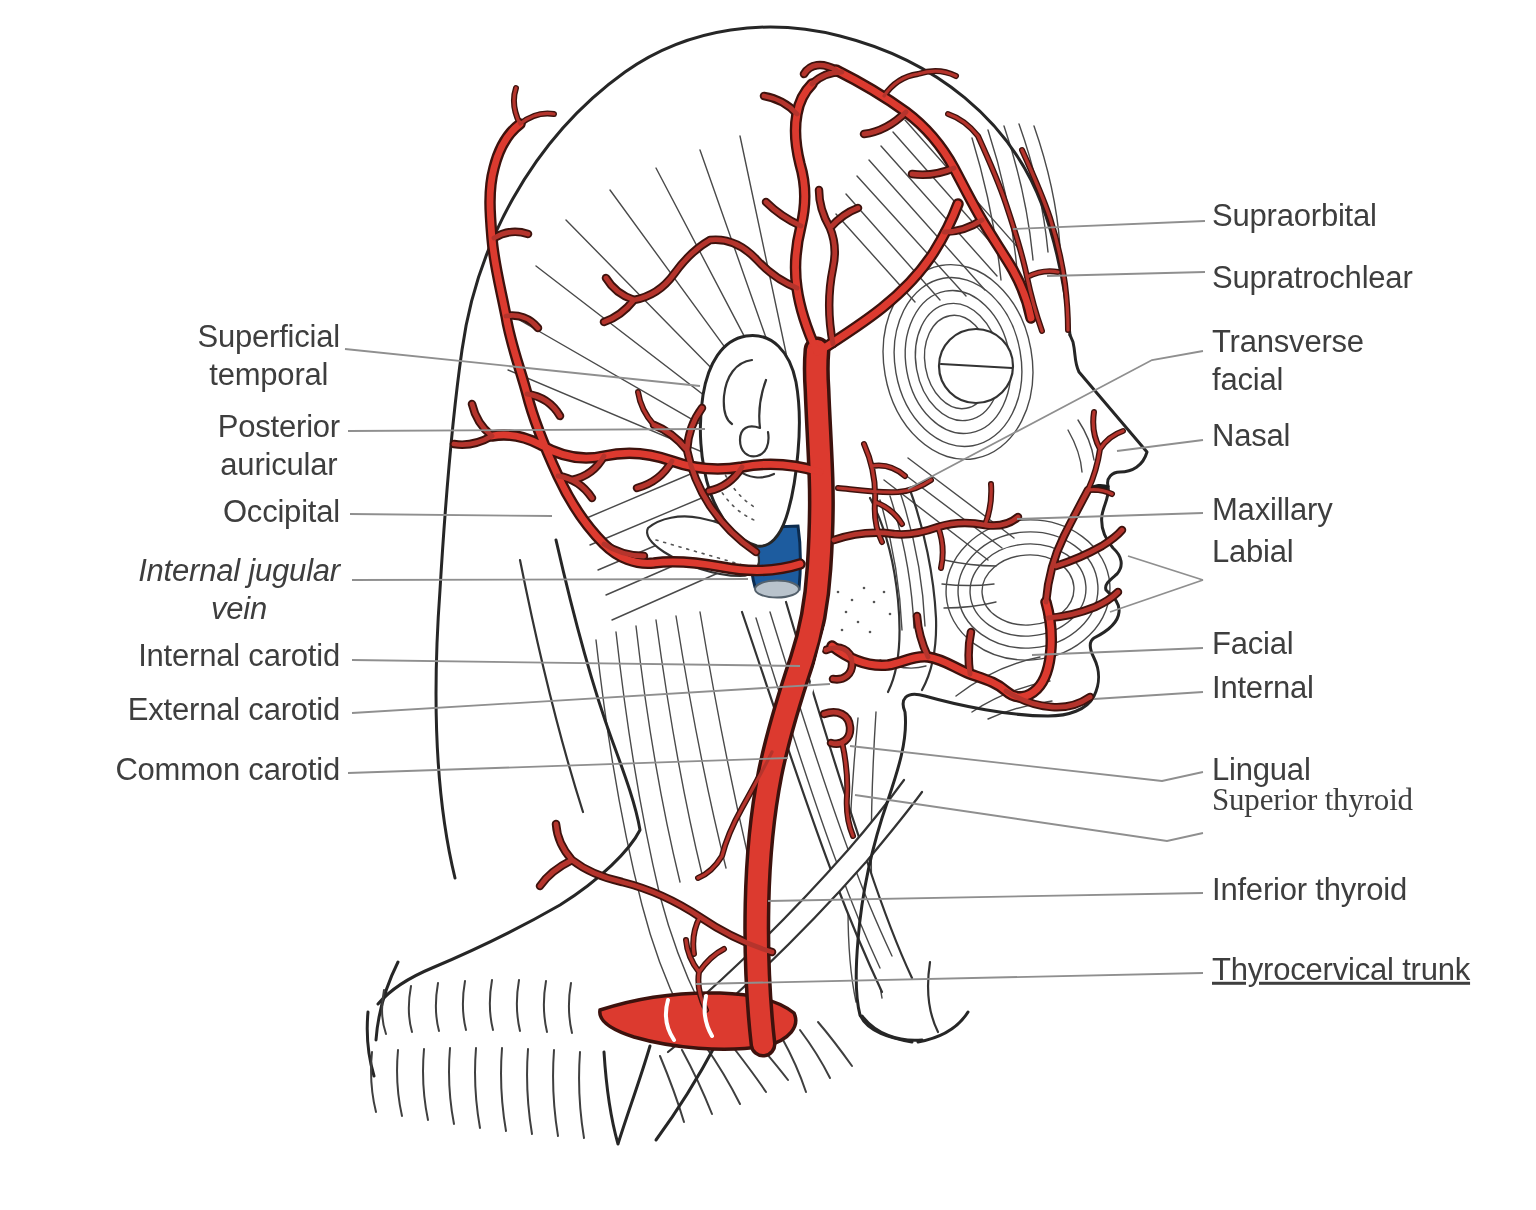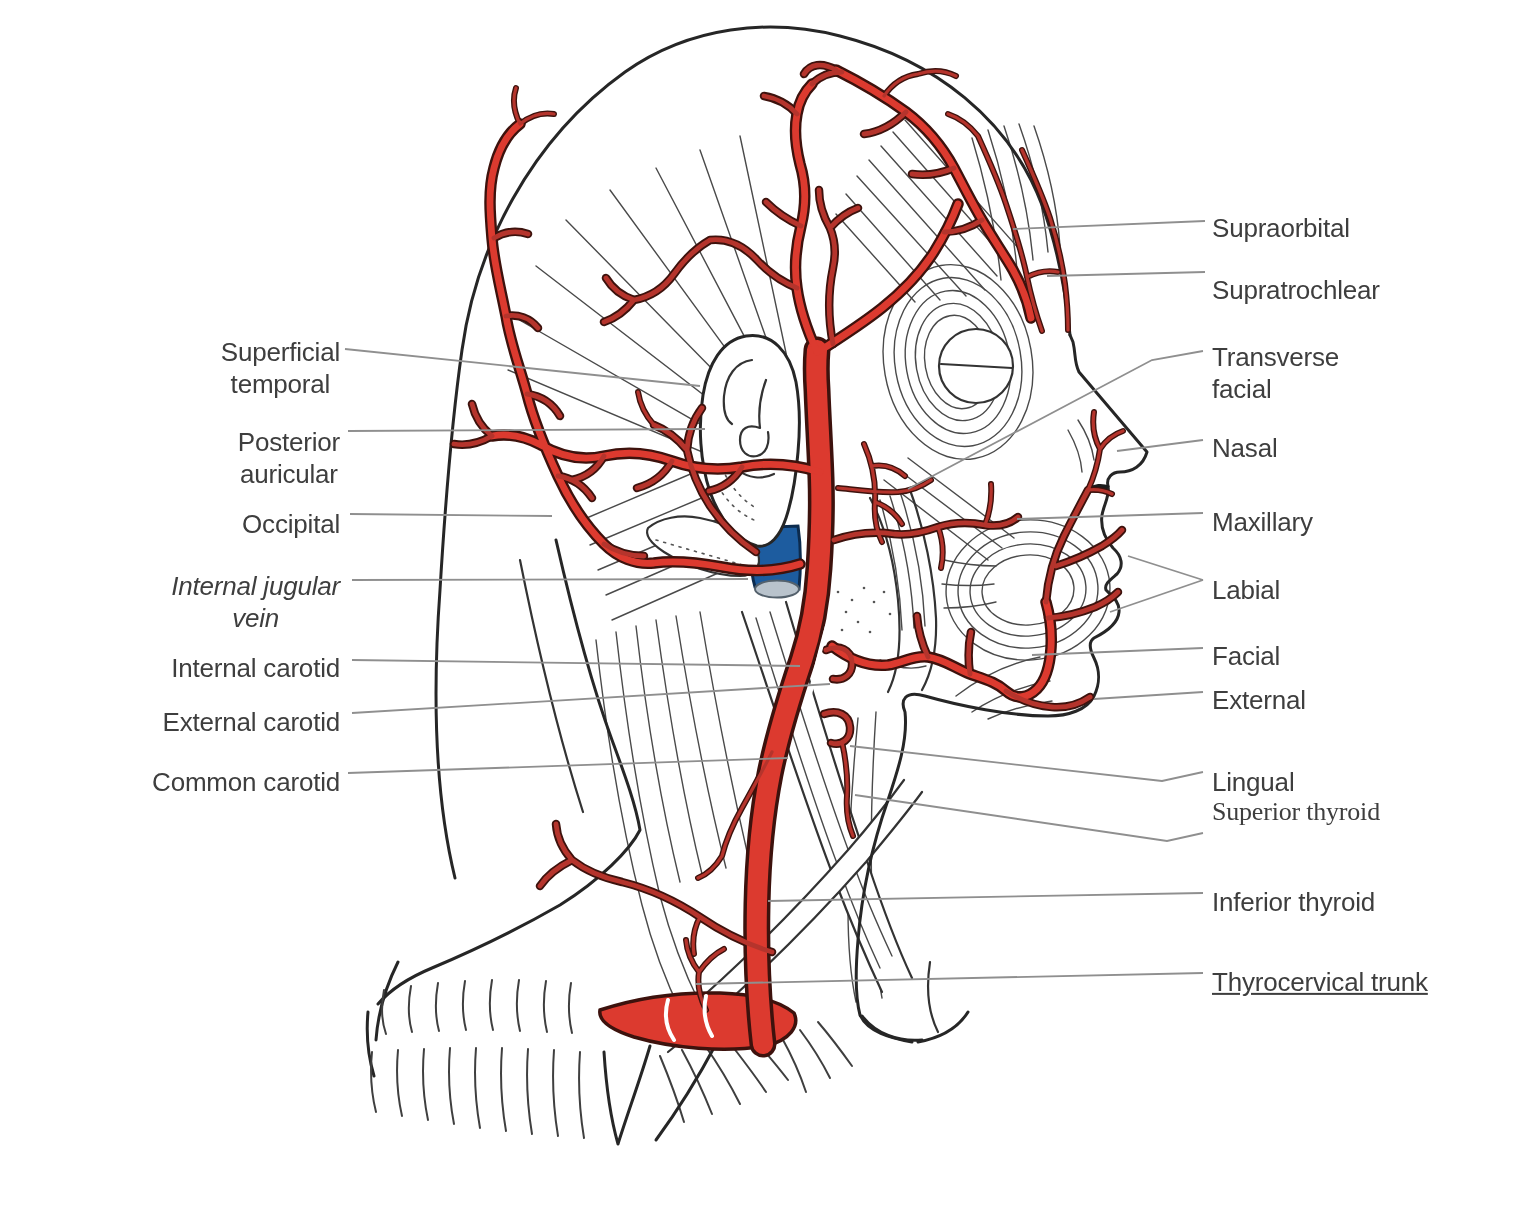--- a/index.html
+++ b/index.html
@@ -5,22 +5,22 @@
   :root{
     --artery:#DC3A2F; --artery-dark:#3D120D; --artery-mid:#B5342C;
     --vein:#1D5C9F; --vein-outline:#0C2B4E; --cap:#B9C3CC;
     --label:#3E3E3E; --leader:#8F8F8F; --outline:#262626; --muscle:#4A4A4A;
     --bg:#FFFFFF;
   }
   html,body{margin:0;padding:0;background:var(--bg);}
   #stage{position:relative;width:1536px;height:1210px;background:var(--bg);
          font-family:"Liberation Sans", sans-serif;overflow:hidden;}
   #art{position:absolute;left:0;top:0;}
-  .label{position:absolute;font-size:26px;line-height:1.24;color:var(--label);
-         transform:translateY(-50%);white-space:pre-line;letter-spacing:-0.2px;margin-top:12px;}
+  .label{position:absolute;font-size:31px;line-height:1.24;color:var(--label);
+         transform:translateY(-50%);white-space:pre-line;letter-spacing:-0.2px;}
   .label.left{right:1196px;text-align:center;}
   .label.right{left:1212px;text-align:left;}
   
   .ol  {fill:none;stroke:var(--outline);stroke-width:3;stroke-linecap:round;stroke-linejoin:round;}
   .ol2 {fill:none;stroke:#333;stroke-width:2.2;stroke-linecap:round;stroke-linejoin:round;}
   .mus {fill:none;stroke:var(--muscle);stroke-width:1.4;stroke-linecap:round;}
   .mus2{fill:none;stroke:#3f3f3f;stroke-width:2;stroke-linecap:round;}
   .cas {fill:none;stroke:var(--artery-dark);stroke-linecap:round;stroke-linejoin:round;}
   .red {fill:none;stroke:var(--artery);stroke-linecap:round;stroke-linejoin:round;}
   .red2{fill:none;stroke:var(--artery-mid);stroke-linecap:round;stroke-linejoin:round;}
@@ -259,21 +259,21 @@
 vein</div>
       <div class="label left" style="top: 656px;">Internal carotid</div>
       <div class="label left" style="top: 710px;">External carotid</div>
       <div class="label left" style="top: 770px;">Common carotid</div>
       <div class="label right" style="top: 216px;">Supraorbital</div>
       <div class="label right" style="top: 278px;">Supratrochlear</div>
       <div class="label right" style="top: 361px;">Transverse
 facial</div>
       <div class="label right" style="top: 436px;">Nasal</div>
       <div class="label right" style="top: 510px; text-align: right;">Maxillary</div>
-      <div class="label right" style="top: 578px;">Labial</div>
+      <div class="label right" style="top: 552px;">Labial</div>
       <div class="label right" style="top: 644px;">Facial</div>
-      <div class="label right" style="top: 688px;">External</div>
+      <div class="label right" style="top: 688px;">Internal</div>
       <div class="label right" style="top: 770px;">Lingual</div>
       <div class="label right" style="top: 800px; font-family: Liberation Serif, serif;">Superior thyroid</div>
       <div class="label right" style="top: 890px;">Inferior thyroid</div>
       <div class="label right" style="top: 970px; text-decoration: underline;">Thyrocervical trunk</div>
     </div>
 </div>
 
 </body></html>

